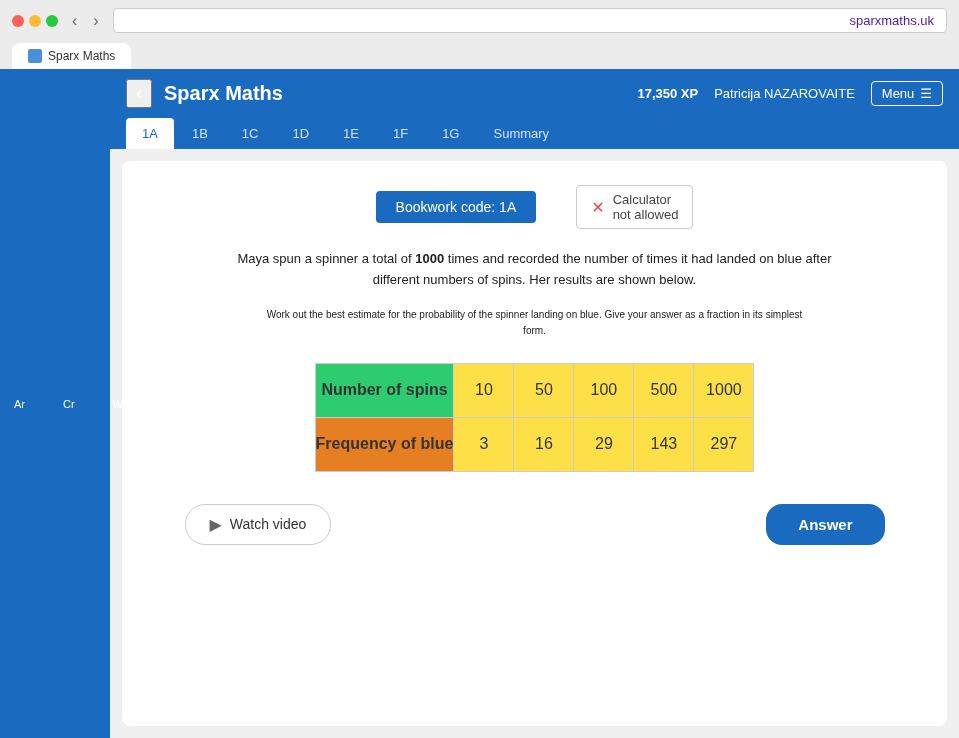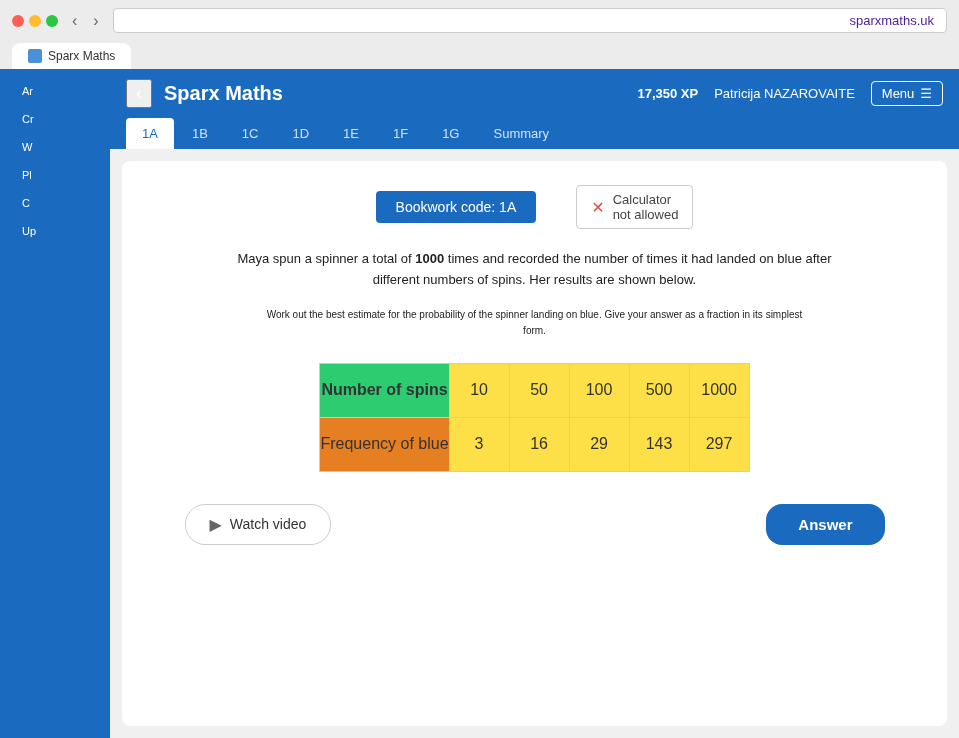--- a/index.html
+++ b/index.html
@@ -88,23 +88,23 @@
       background: #f0f0f0;
       display: flex;
       overflow: hidden;
     }
 
     
     .sidebar {
       width: 110px;
       background: #1a6bbf;
       display: flex;
-      flex-direction: column;
-      padding: 8px 12px;
-      gap: 0;
+      flex-direction: row;
+      padding: 8px 4px;
+      gap: 18px;
       flex-shrink: 0;
     }
     .sidebar-item {
       padding: 8px 10px;
       color: white;
       font-size: 11px;
       cursor: pointer;
       display: flex;
       align-items: center;
       gap: 6px;
@@ -263,21 +263,21 @@
       background: #2ecc71;
       color: white;
       font-weight: bold;
       font-size: 14px;
       padding: 0 20px;
       min-width: 160px;
     }
     .row-label-blue {
       background: #e67e22;
       color: white;
-      font-weight: normal;
+      font-weight: bold;
       font-size: 14px;
       padding: 0 20px;
       min-width: 160px;
     }
     .data-cell {
       background: #fde047;
       border: 1px solid #ddd;
     }
 
     

